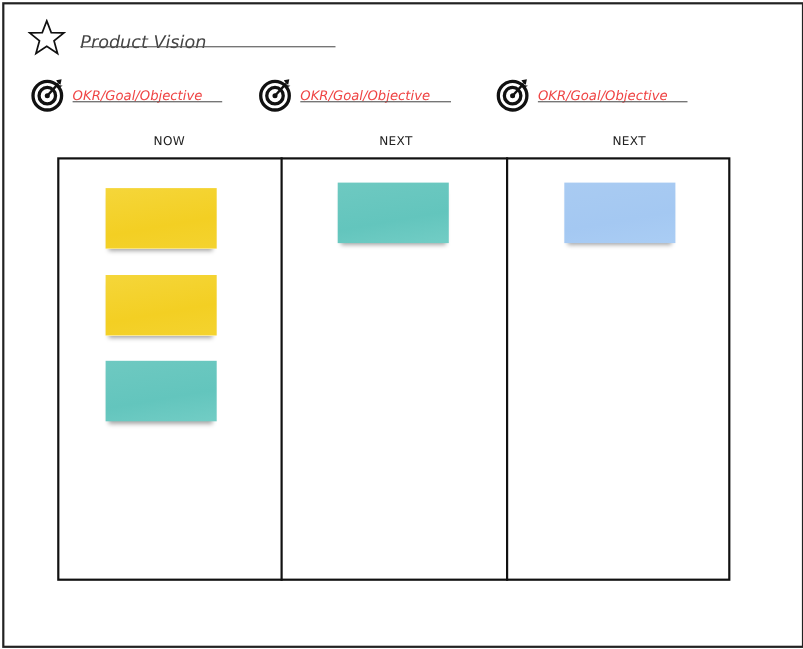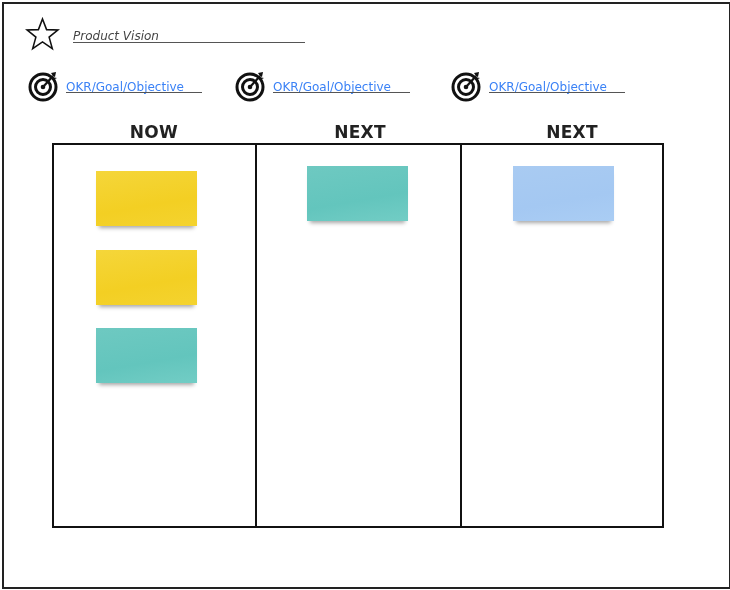--- a/index.html
+++ b/index.html
@@ -1,25 +1,25 @@
 <!DOCTYPE html>
 <html><head>
 <meta charset="utf-8">
 <style>
   html, body { margin:0; padding:0; background:#ffffff; }
   body { width:730px; height:590px; position:relative; overflow:hidden; font-family:"DejaVu Sans", sans-serif; }
   .frame { position:absolute; left:2px; top:2px; width:725px; height:583px; border:2px solid #222; box-sizing:content-box; }
   .star { position:absolute; left:25px; top:17px; width:35px; height:34px; }
-  .vision-text { position:absolute; left:73px; top:29px; font-size:12px; font-style:italic; color:#444; text-decoration:none; }
+  .vision-text { position:absolute; left:73px; top:29px; font-size:16px; font-style:italic; color:#444; text-decoration:none; }
   .vision-line { position:absolute; left:73px; top:42px; width:232px; height:1px; background:#555; }
   .okr { position:absolute; top:70px; height:32px; }
   .okr .target { position:absolute; left:0; top:0; width:32px; height:32px; }
-  .okr .okr-text { position:absolute; left:38px; top:10px; font-size:12px; color:#3b82f6; white-space:nowrap; }
+  .okr .okr-text { position:absolute; left:38px; top:10px; font-size:12px; font-style:italic; color:#ef4444; white-space:nowrap; }
   .okr .okr-line { position:absolute; left:38px; top:22px; width:135px; height:1px; background:#555; }
-  .col-title { position:absolute; top:122px; font-size:17px; font-weight:bold; color:#222; text-align:center; width:120px; letter-spacing:0.3px; }
+  .col-title { position:absolute; top:122px; font-size:11px; font-weight:normal; color:#222; text-align:center; width:120px; letter-spacing:0.3px; }
   .board { position:absolute; left:52px; top:143px; width:612px; height:385px; border:2px solid #111; box-sizing:border-box; }
   .divider { position:absolute; top:143px; width:2px; height:385px; background:#111; }
   .note { position:absolute; width:101px; height:55px; box-shadow: 0 5px 4px -3px rgba(0,0,0,0.35); }
   .note.yellow { background:linear-gradient(170deg,#f5d63a 0%,#f3cf23 60%,#f4d32f 100%); }
   .note.teal { background:linear-gradient(170deg,#6ec9c1 0%,#63c5bd 60%,#72cdc5 100%); }
   .note.blue { background:linear-gradient(170deg,#a9cbf2 0%,#a4c8f2 60%,#aacdf4 100%); }
 </style>
 </head>
 <body>
 

